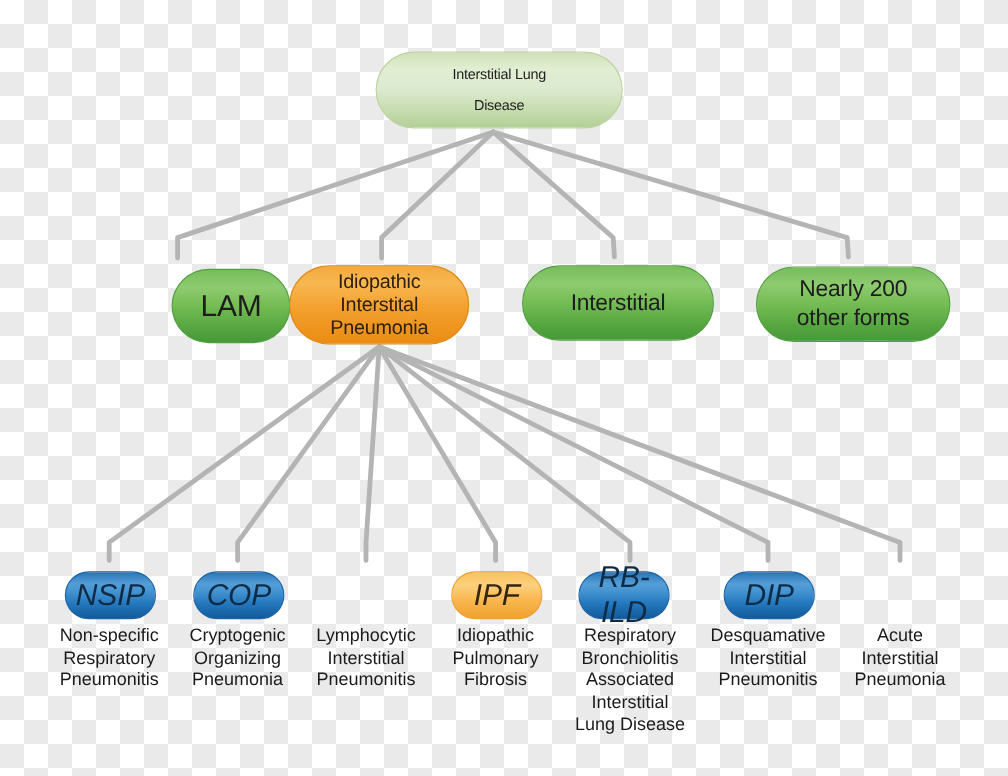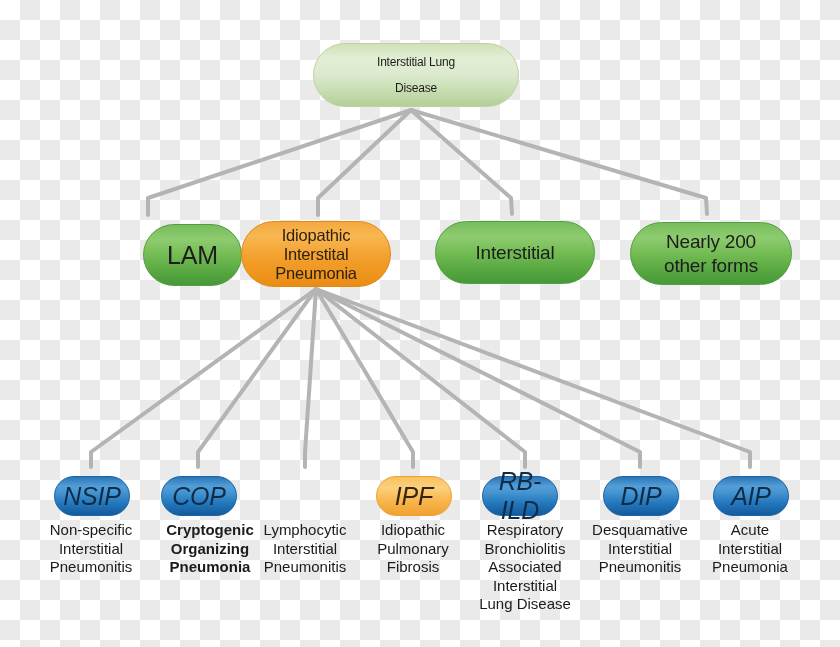--- a/index.html
+++ b/index.html
@@ -68,21 +68,21 @@
   .n-lip{left:268px;}
   .n-ipf{left:376px;}
   .n-rbild{left:482px;width:86px;}
   .n-dip{left:603px;}
   .n-aip{left:713px;}
   .p3{top:476px;width:74px;height:38px;font-size:25px;font-style:italic;}
 
   
   .l3{top:521px;width:120px;font-size:15px;line-height:18.5px;}
   .lbl-nsip{left:31px;}
-  .lbl-cop{left:150px;font-weight:bold;}
+  .lbl-cop{left:138px;}
   .lbl-lip{left:245px;}
   .lbl-ipf{left:353px;}
   .lbl-rbild{left:465px;}
   .lbl-dip{left:580px;}
   .lbl-aip{left:690px;}
 </style>
 </head>
 <body>
 
 <div class="canvas">
@@ -115,24 +115,23 @@
   <div class="pill c-green n-sarc">Interstitial</div>
 
   <div class="pill c-green n-n200 ml">Nearly 200
 other forms</div>
 
   <div class="pill c-blue p3 n-nsip">NSIP</div>
   <div class="pill c-blue p3 n-cop">COP</div>
   <div class="pill c-amber p3 n-ipf">IPF</div>
   <div class="pill c-blue p3 n-rbild">RB-ILD</div>
   <div class="pill c-blue p3 n-dip">DIP</div>
-  <div class="pill c-blue p3 n-aip">AIP</div>
 
   <div class="lbl l3 lbl-nsip">Non-specific
-Interstitial
+Respiratory
 Pneumonitis</div>
   <div class="lbl l3 lbl-cop">Cryptogenic
 Organizing
 Pneumonia</div>
   <div class="lbl l3 lbl-lip">Lymphocytic
 Interstitial
 Pneumonitis</div>
   <div class="lbl l3 lbl-ipf">Idiopathic
 Pulmonary
 Fibrosis</div>

